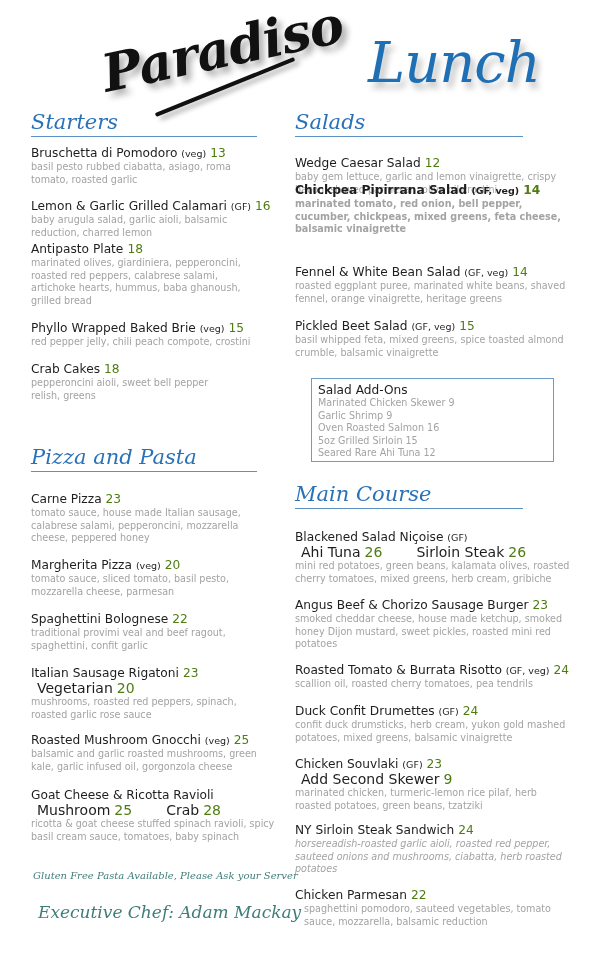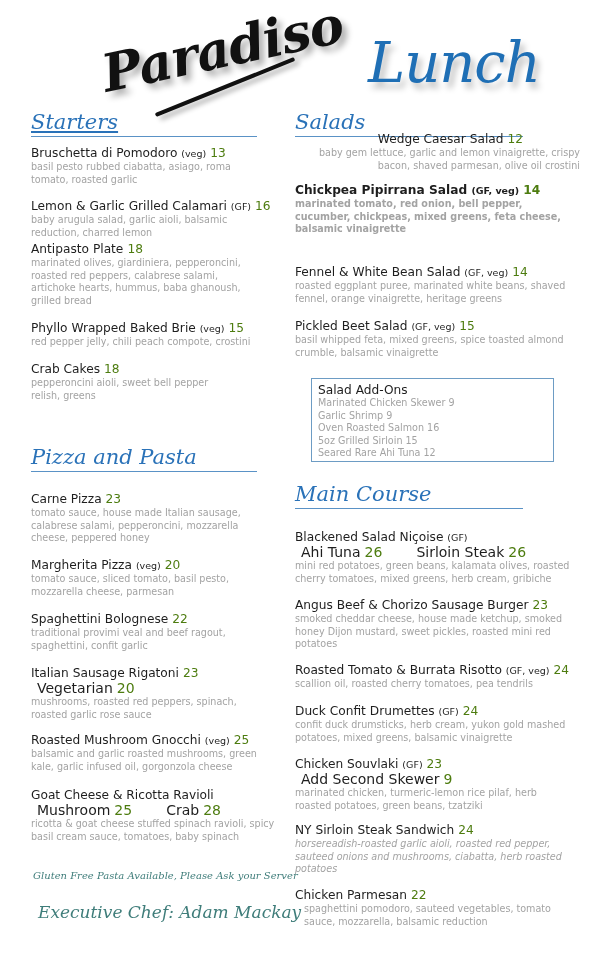--- a/index.html
+++ b/index.html
@@ -43,21 +43,21 @@
     .note1 { left: 33px; top: 870px; font-family: "DejaVu Serif", serif; font-style: italic; font-size: 10px; color: #3f7d7a; }
     .note2 { left: 38px; top: 902px; font-family: "DejaVu Serif", serif; font-style: italic; font-size: 17px; color: #3f7d7a; }
   </style>
 </head>
 <body>
 
 <div class="abs brand">Paradiso</div>
 <div class="abs brand-swash"></div>
 <div class="abs lunch">Lunch</div>
 
-<div class="abs col-left section-title" style="top:110px;text-decoration:underline;">Starters</div>
+<div class="abs col-left section-title" style="top:110px;">Starters</div>
 <div class="item col-left" style="top:146px;">
   <div class="item-name"><span>Bruschetta di Pomodoro</span> <span class="tag">(veg)</span><span class="price">13</span></div>
   <div class="desc">basil pesto rubbed ciabatta, asiago, roma tomato, roasted garlic</div>
 </div>
 <div class="item col-left" style="top:199px;">
   <div class="item-name"><span>Lemon &amp; Garlic Grilled Calamari</span> <span class="tag">(GF)</span><span class="price">16</span></div>
   <div class="desc">baby arugula salad, garlic aioli, balsamic reduction, charred lemon</div>
 </div>
 <div class="item col-left" style="top:242px;">
   <div class="item-name"><span>Antipasto Plate</span><span class="price">18</span></div>
@@ -94,21 +94,21 @@
   <div class="item-name"><span>Roasted Mushroom Gnocchi</span> <span class="tag">(veg)</span><span class="price">25</span></div>
   <div class="desc" style="width:250px;">balsamic and garlic roasted mushrooms, green kale, garlic infused oil, gorgonzola cheese</div>
 </div>
 <div class="item col-left" style="top:788px;">
   <div class="item-name"><span>Goat Cheese &amp; Ricotta Ravioli</span></div>
   <div class="sub"><span>Mushroom</span><span class="price">25</span><span class="gap"></span><span>Crab</span><span class="price">28</span></div>
   <div class="desc" style="width:255px;">ricotta &amp; goat cheese stuffed spinach ravioli, spicy basil cream sauce, tomatoes, baby spinach</div>
 </div>
 
 <div class="abs col-right section-title" style="top:110px;">Salads</div>
-<div class="item col-right" style="top:132px;text-align:right;">
+<div class="item col-right" style="top:156px;">
   <div class="item-name"><span>Wedge Caesar Salad</span><span class="price">12</span></div>
   <div class="desc" style="width:285px;">baby gem lettuce, garlic and lemon vinaigrette, crispy bacon, shaved parmesan, olive oil crostini</div>
 </div>
 <div class="item col-right" style="top:183px;font-weight:bold;">
   <div class="item-name"><span>Chickpea Pipirrana Salad</span> <span class="tag">(GF, veg)</span><span class="price">14</span></div>
   <div class="desc" style="width:285px;">marinated tomato, red onion, bell pepper, cucumber, chickpeas, mixed greens, feta cheese, balsamic vinaigrette</div>
 </div>
 <div class="item col-right" style="top:265px;">
   <div class="item-name"><span>Fennel &amp; White Bean Salad</span> <span class="tag">(GF, veg)</span><span class="price">14</span></div>
   <div class="desc" style="width:290px;">roasted eggplant puree, marinated white beans, shaved fennel, orange vinaigrette, heritage greens</div>

